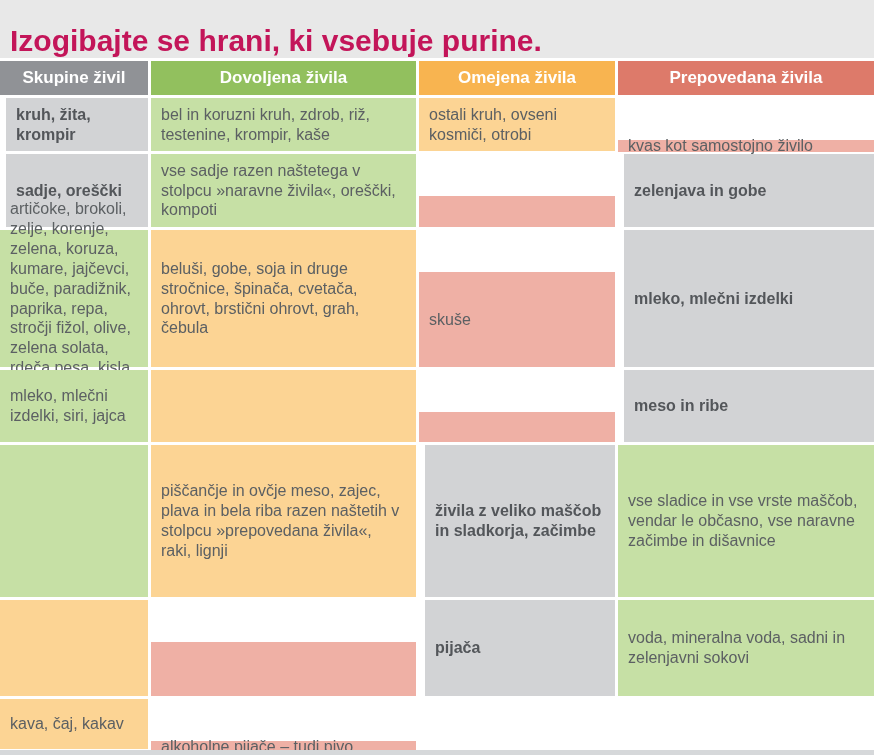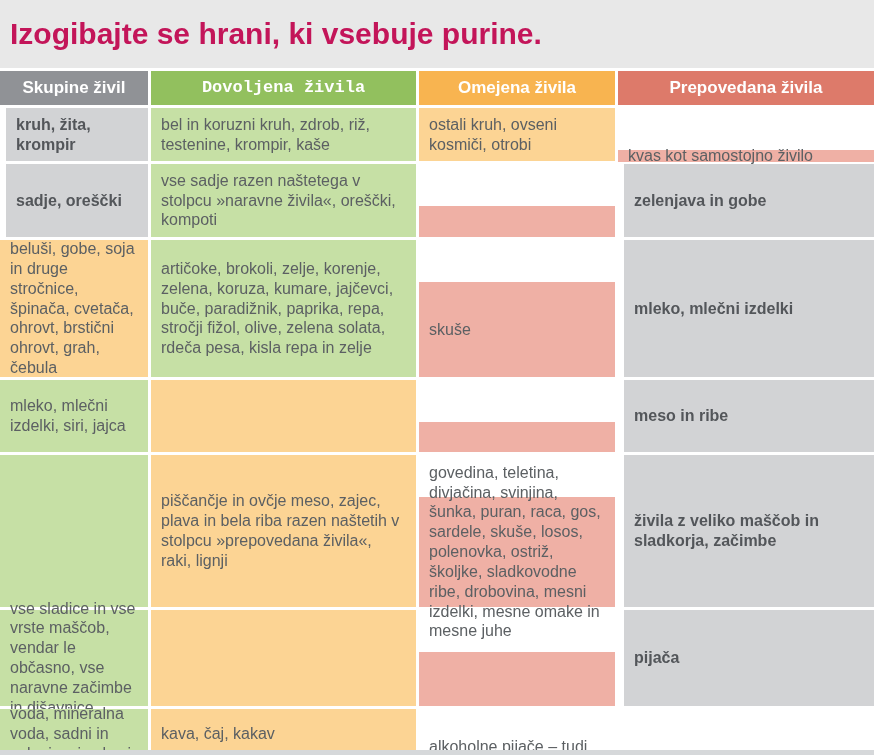--- a/index.html
+++ b/index.html
@@ -4,24 +4,24 @@
 <style>
   html, body { margin: 0; padding: 0; }
   body {
     width: 874px; height: 755px;
     background: #ffffff;
     font-family: "Liberation Sans", sans-serif;
     position: relative;
     overflow: hidden;
   }
   .title-bar {
-    height: 68px;
+    height: 58px;
     background: var(--title-bg);
     display: flex;
-    align-items: center;
+    align-items: flex-end;
     padding-left: 10px;
     box-sizing: border-box;
   }
   .title-bar h1 {
     margin: 0;
     font-size: 30px;
     font-weight: bold;
     color: var(--title-color);
     letter-spacing: 0px;
   }
@@ -43,21 +43,21 @@
     color: var(--body-text);
   }
   .hcell {
     justify-content: center;
     font-weight: bold;
     font-size: 17px;
     color: #ffffff;
     padding: 4px 6px;
   }
   .h0 { background: var(--hdr-gray); }
-  .h1 { background: var(--hdr-green); font-family: Liberation Mono, monospace; }
+  .h1 { background: var(--hdr-green); }
   .h2 { background: var(--hdr-orange); }
   .h3 { background: var(--hdr-red); }
   .c0 { background: var(--cell-gray); font-weight: bold; color: var(--label-text); margin-left: 6px; }
   .c1 { background: var(--cell-green); }
   .c2 { background: var(--cell-orange); }
   .c3 { background: var(--cell-red); margin-top: 42px; }
   .bottom-strip {
     position: absolute;
     left: 0; bottom: 0;
     width: 874px; height: 5px;
@@ -77,31 +77,30 @@
   <div class="cell hcell h2">Omejena živila</div>
   <div class="cell hcell h3">Prepovedana živila</div>
 <div class="cell c0">kruh, žita, krompir</div>
     <div class="cell c1">bel in koruzni kruh, zdrob, riž, testenine, krompir, kaše</div>
     <div class="cell c2">ostali kruh, ovseni kosmiči, otrobi</div>
     <div class="cell c3">kvas kot samostojno živilo</div>
     <div class="cell c0">sadje, oreščki</div>
     <div class="cell c1">vse sadje razen naštetega v stolpcu »naravne živila«, oreščki, kompoti</div>
     <div class="cell c3"></div>
     <div class="cell c0">zelenjava in gobe</div>
+    <div class="cell c1">artičoke, brokoli, zelje, korenje, zelena, koruza, kumare, jajčevci, buče, paradižnik, paprika, repa, stročji fižol, olive, zelena solata, rdeča pesa, kisla repa in zelje</div>
     <div class="cell c2">beluši, gobe, soja in druge stročnice, špinača, cvetača, ohrovt, brstični ohrovt, grah, čebula</div>
-    <div class="cell c1">artičoke, brokoli, zelje, korenje, zelena, koruza, kumare, jajčevci, buče, paradižnik, paprika, repa, stročji fižol, olive, zelena solata, rdeča pesa, kisla repa in zelje</div>
     <div class="cell c3">skuše</div>
     <div class="cell c0">mleko, mlečni izdelki</div>
     <div class="cell c1">mleko, mlečni izdelki, siri, jajca</div>
     <div class="cell c2"></div>
     <div class="cell c3"></div>
     <div class="cell c0">meso in ribe</div>
     <div class="cell c1"></div>
     <div class="cell c2">piščančje in ovčje meso, zajec, plava in bela riba razen naštetih v stolpcu »prepovedana živila«, raki, lignji</div>
-    <div class="cell c3">govedina, teletina, divjačina, svinjina, šunka, puran, raca, gos, sardele, skuše, losos, polenovka, ostriž, školjke, sladkovodne ribe, drobovina, mesni izdelki, mesne omake in mesne juhe</div>
     <div class="cell c0">živila z veliko maščob in sladkorja, začimbe</div>
     <div class="cell c1">vse sladice in vse vrste maščob, vendar le občasno, vse naravne začimbe in dišavnice</div>
     <div class="cell c2"></div>
     <div class="cell c3"></div>
     <div class="cell c0">pijača</div>
     <div class="cell c1">voda, mineralna voda, sadni in zelenjavni sokovi</div>
     <div class="cell c2">kava, čaj, kakav</div>
     <div class="cell c3">alkoholne pijače – tudi pivo</div>
   </div>
 

